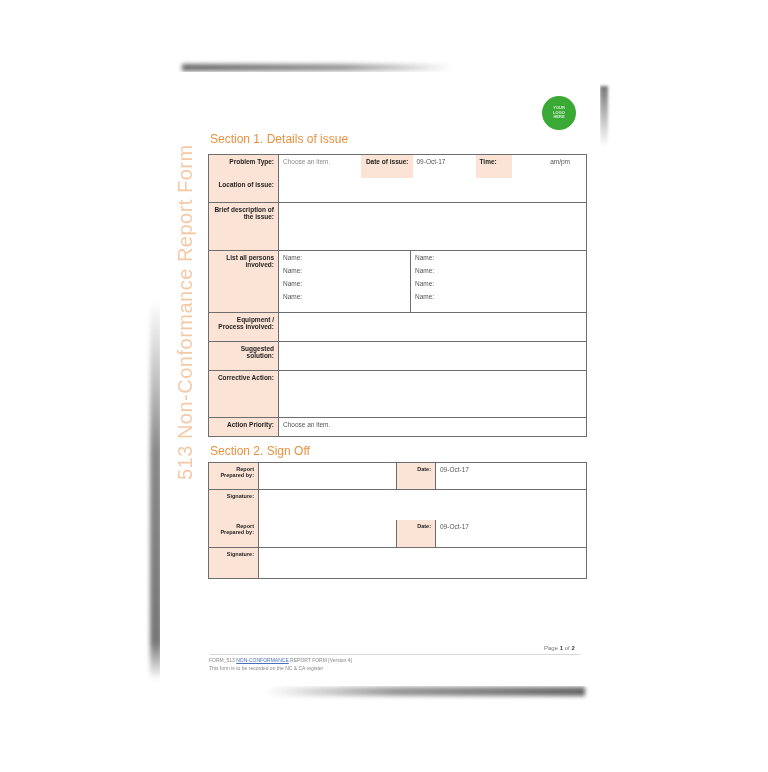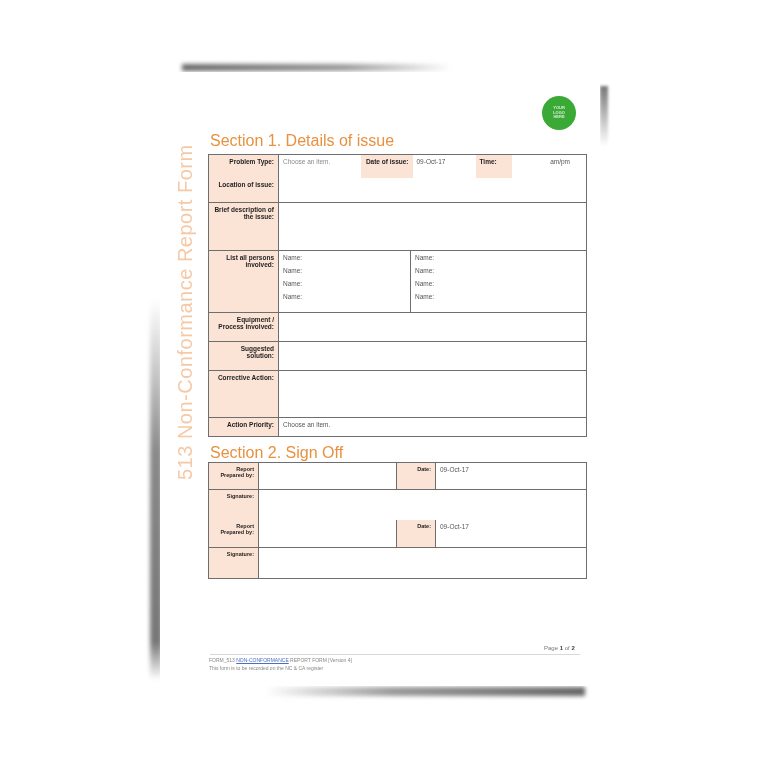--- a/index.html
+++ b/index.html
@@ -39,21 +39,21 @@
   }
 
   .logo {
     position: absolute; left: 542px; top: 96px; width: 34px; height: 34px;
     border-radius: 50%; background: #3aa935;
     display: flex; flex-direction: column; align-items: center; justify-content: center;
     color: #d8f0d6; font-size: 4px; line-height: 4.5px; text-align: center; font-weight: bold;
   }
 
   .section-title {
-    position: absolute; left: 210px; font-size: 16px; color: #e8913f;
+    position: absolute; left: 210px; font-size: 12px; color: #e8913f;
   }
 
   table.form {
     position: absolute; left: 208px; border-collapse: collapse;
     font-size: 6.5px; color: #222;
   }
   table.form td {
     border: 1.2px solid #6e6e6e; vertical-align: top; padding: 3px 4px;
   }
   td.lbl {

